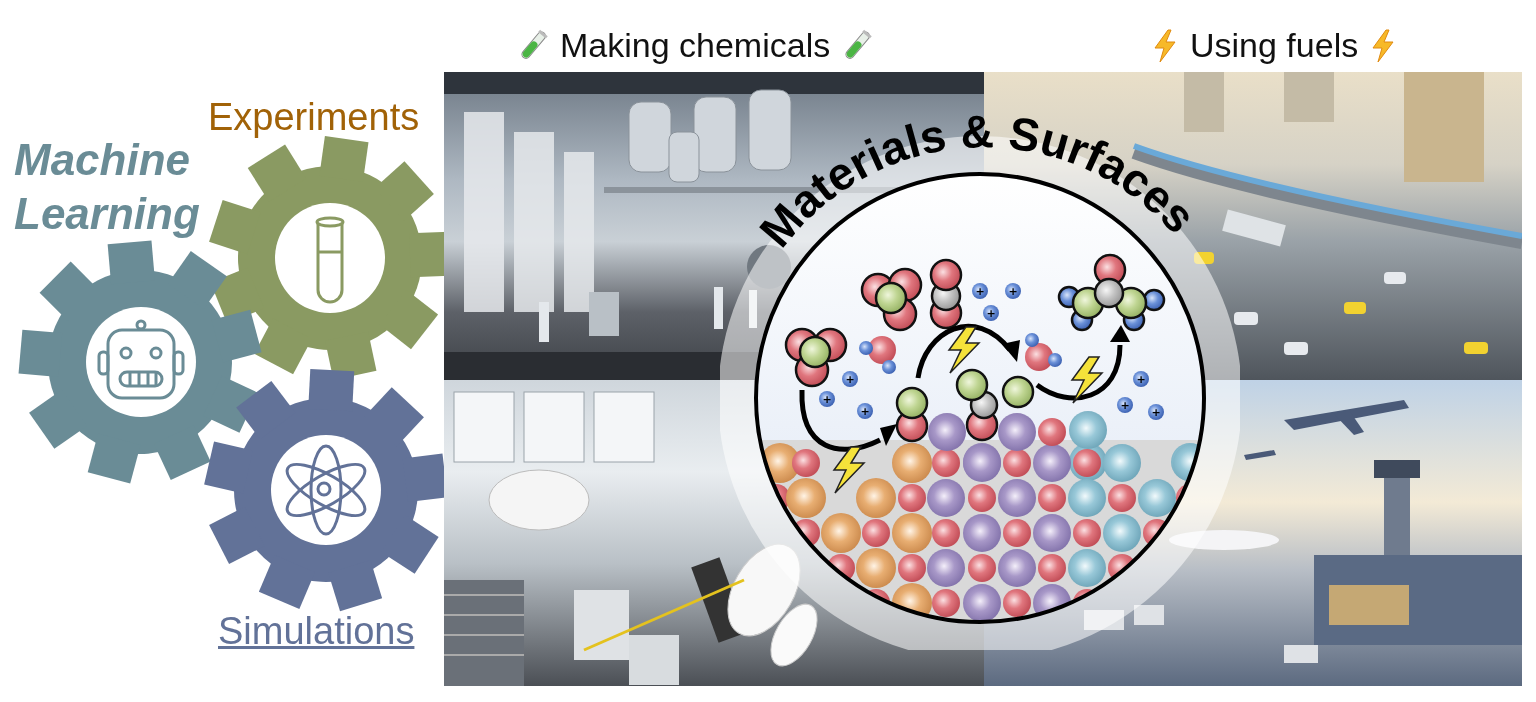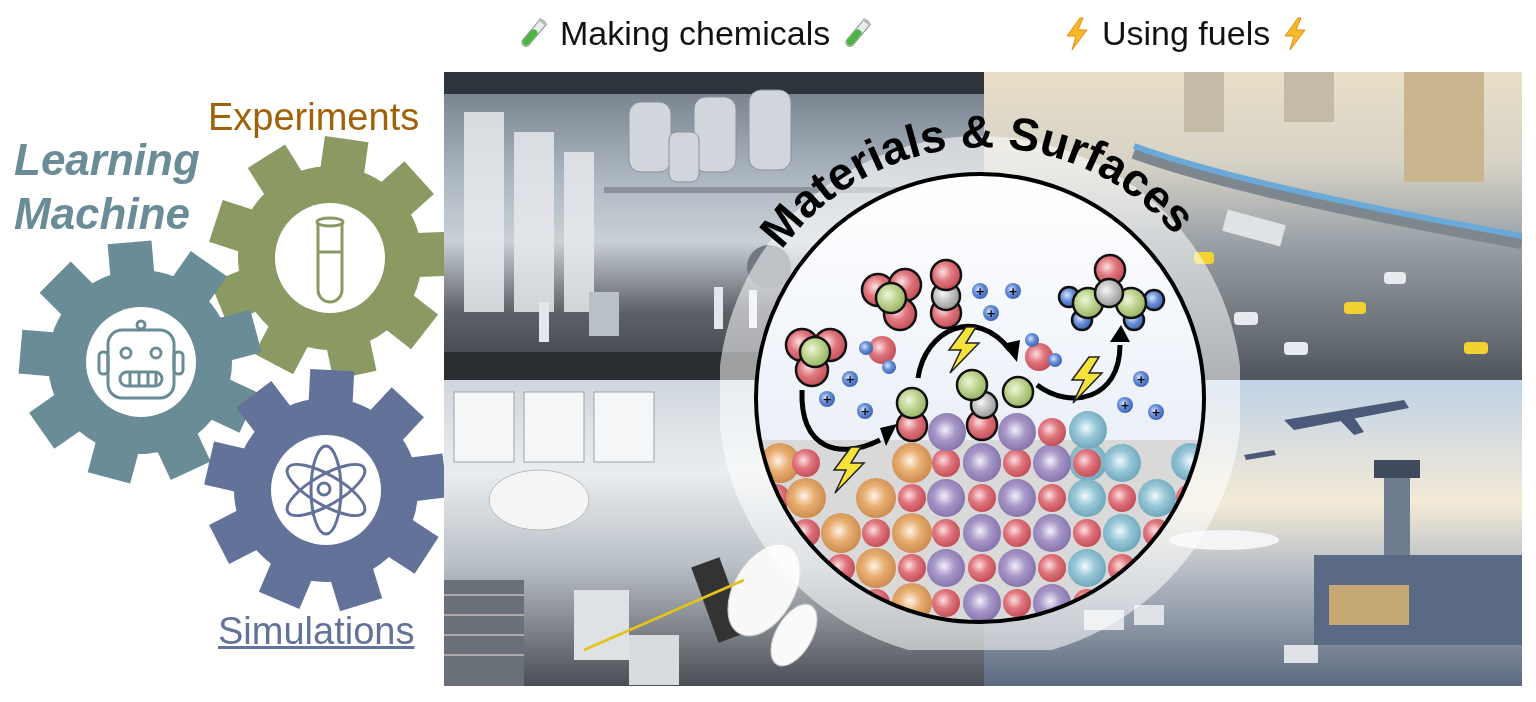--- a/index.html
+++ b/index.html
@@ -1,18 +1,18 @@
 <!DOCTYPE html>
 <html><head>
   <meta charset="utf-8">
   <style>
     html,body{margin:0;padding:0;background:#ffffff;}
     body{width:1536px;height:702px;position:relative;overflow:hidden;font-family:"Liberation Sans",sans-serif;}
     .abs{position:absolute;}
-    .header{font-size:34px;color:#111;white-space:nowrap;display:flex;align-items:center;gap:12px;}
+    .header{font-size:34px;color:#111;white-space:nowrap;display:flex;align-items:center;gap:12px;margin-top:12px;}
     .label{font-size:38px;white-space:nowrap;}
     .ml{font-size:44px;font-weight:bold;font-style:italic;color:#6a8c96;line-height:54px;}
     .panel{position:absolute;overflow:hidden;}
     svg{display:block;}
   </style>
 </head>
 <body>
 
 <div class="abs header" style="left:518px;top:14px;">
   <span>
@@ -28,37 +28,37 @@
   <span>
     <svg width="30" height="34" viewBox="0 0 30 34">
         <g transform="rotate(40 15 17)">
           <rect x="11" y="0" width="8" height="32" rx="4" fill="#e8f0e8" stroke="#888" stroke-width="1"></rect>
           <rect x="11.5" y="12" width="7" height="19" rx="3.5" fill="#4bb544"></rect>
           <rect x="10" y="0" width="10" height="3" fill="#bbb"></rect>
         </g>
       </svg>
   </span>
 </div>
-<div class="abs header" style="left:1064px;top:14px;text-align:center;">
+<div class="abs header" style="left:1152px;top:14px;text-align:center;">
   <span>
     <svg width="26" height="34" viewBox="0 0 26 34">
         <polygon points="16,1 3,19 12,19 8,33 23,13 14,13 19,1" fill="#f7b928" stroke="#e08a10" stroke-width="1"></polygon>
       </svg>
   </span>
   <span>Using fuels</span>
   <span>
     <svg width="26" height="34" viewBox="0 0 26 34">
         <polygon points="16,1 3,19 12,19 8,33 23,13 14,13 19,1" fill="#f7b928" stroke="#e08a10" stroke-width="1"></polygon>
       </svg>
   </span>
 </div>
 
 <div class="abs ml" style="left:14px;top:133px;">
+  <div>Machine</div>
   <div>Learning</div>
-  <div>Machine</div>
 </div>
 <div class="abs label" style="left:200px;top:96px;color:#a16207;margin-left:8px;">Experiments</div>
 <div class="abs label" style="left:218px;top:610px;color:#627298;text-decoration:underline;">Simulations</div>
 
 <svg class="abs" style="left:0;top:0;" width="450" height="702" viewBox="0 0 450 702">
   <defs>
     <g id="gear">
 
       <circle r="92"></circle>
       <g>

